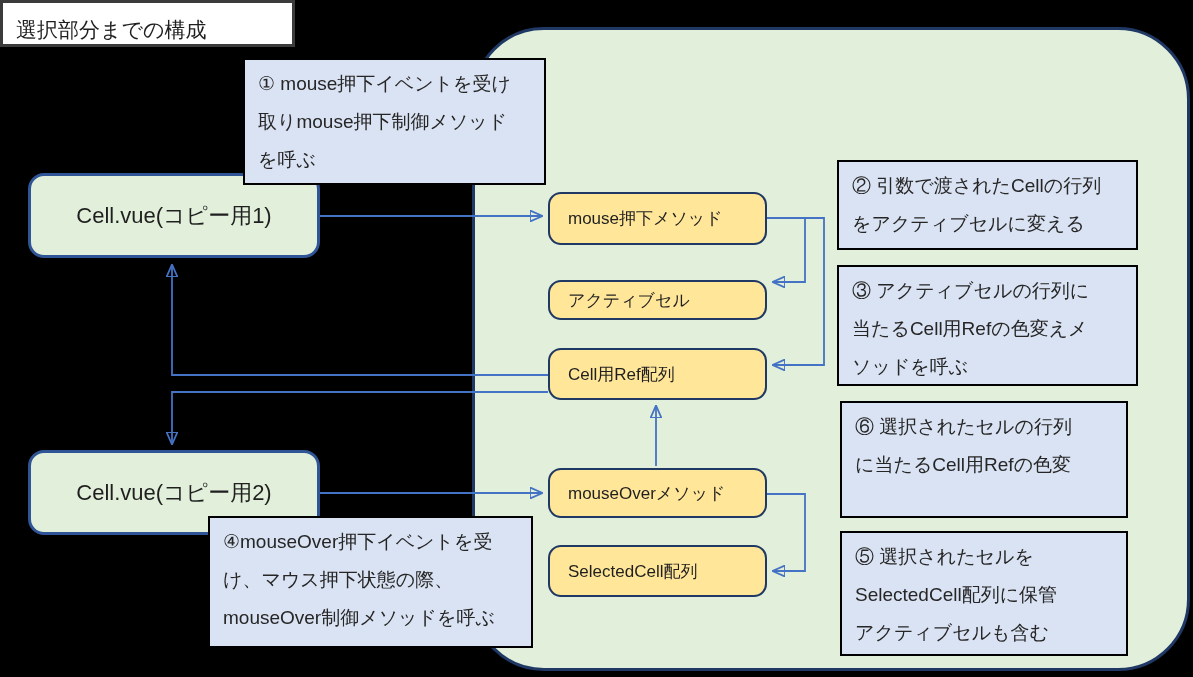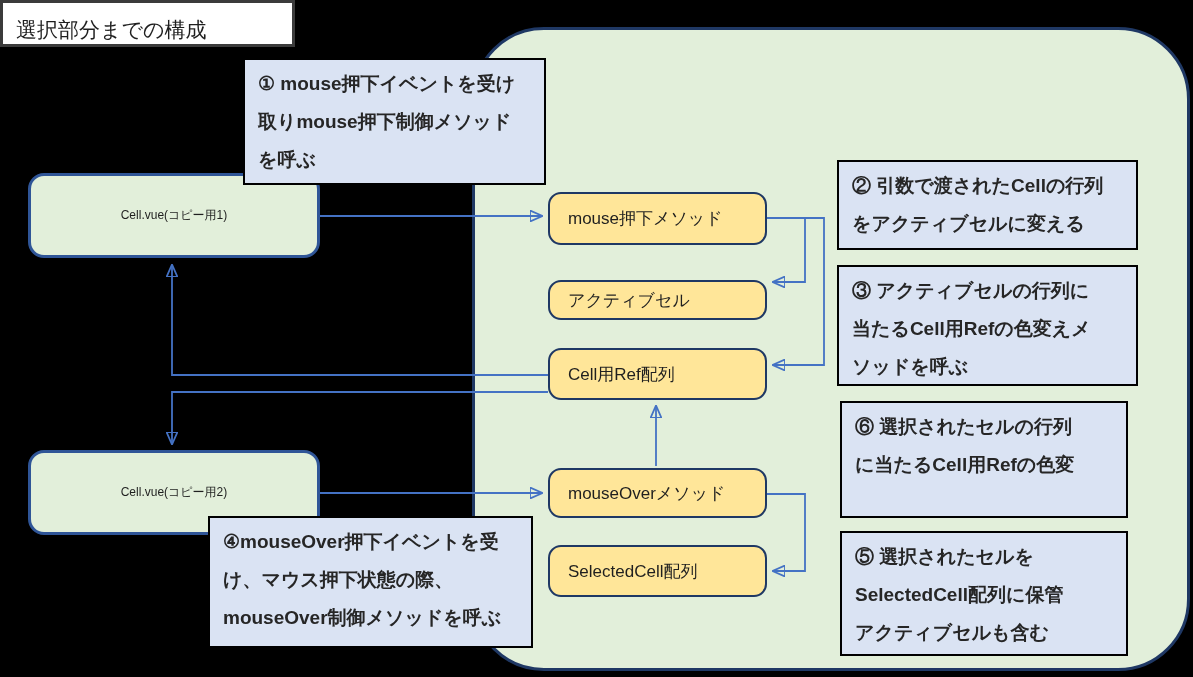--- a/index.html
+++ b/index.html
@@ -27,21 +27,21 @@
     color:#1f1f1f;
   }
 
   
   .comp{
     left:28px;width:292px;height:85px;
     background:#e2efda;
     border:3px solid #2f5597;
     border-radius:16px;
     display:flex;align-items:center;justify-content:center;
-    font-size:12px;color:#1f1f1f;
+    font-size:22px;color:#1f1f1f;
   }
 
   
   .node{
     left:548px;width:219px;
     background:#ffe699;
     border:2.5px solid #1f3864;
     border-radius:13px;
     display:flex;align-items:center;
     padding-left:18px;
@@ -51,21 +51,20 @@
 
   
   .ann{
     background:#dae3f3;
     border:2px solid #000000;
     font-size:19px;line-height:38px;
     padding:5px 13px;
     white-space:pre-line;
     color:#262626;
     overflow:hidden;
-    font-weight:bold;
   }
 
   
   .title-box{
     left:0;top:0;width:295px;height:47px;
     background:#ffffff;
     border:3px solid #3b3b3b;
     display:flex;align-items:flex-end;
     padding-left:13px;
     font-size:21px;color:#1f1f1f;

